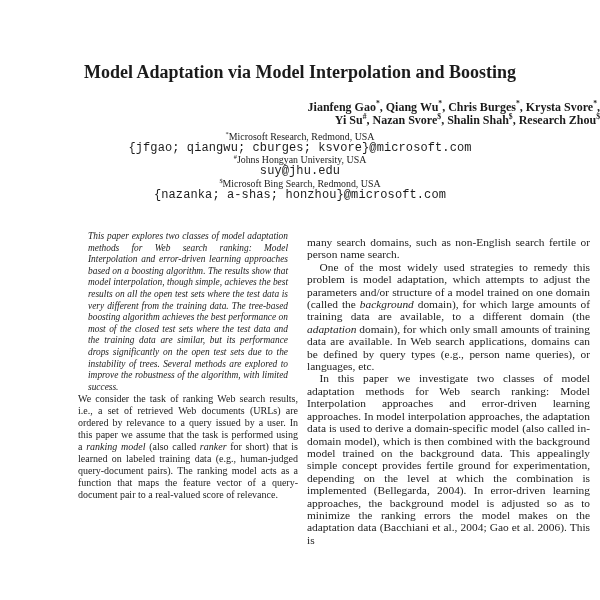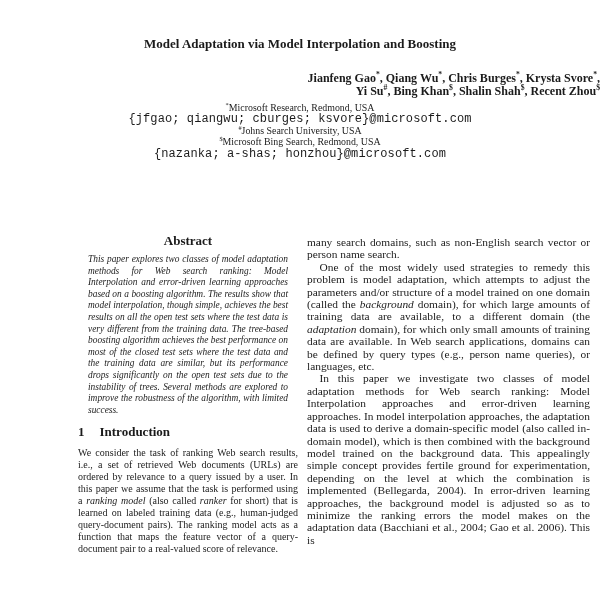--- a/index.html
+++ b/index.html
@@ -10,24 +10,24 @@
     color: #1b1b1b;
     overflow: hidden;
   }
   .page {
     position: relative;
     width: 600px; height: 600px;
     background: #ffffff;
     overflow: hidden;
   }
   .title-block {
-    padding-top: 35px;
+    padding-top: 64px;
     text-align: center;
     font-weight: bold;
-    font-size: 13px;
+    font-size: 18px;
     line-height: 17.5px;
   }
   .author-block {
     margin-top: 19px;
     text-align: right;
     font-weight: bold;
     font-size: 12px;
     line-height: 13.5px;
   }
   sup {
@@ -93,44 +93,41 @@
 <body>
 
 <div class="page">
 
   <div class="title-block">
     <div>Model Adaptation via Model Interpolation and Boosting</div>
   </div>
 
   <div class="author-block">
       <div><span>Jianfeng Gao</span><sup>*</sup><span>, Qiang Wu</span><sup>*</sup><span>, Chris Burges</span><sup>*</sup><span>, Krysta Svore</span><sup>*</sup><span>,</span></div>
-      <div><span>Yi Su</span><sup>#</sup><span>, Bing Khan</span><sup>$</sup><span>, Shalin Shah</span><sup>$</sup><span>, Recent Zhou</span><sup>$</sup></div>
+      <div><span>Yi Su</span><sup>#</sup><span>, Nazan Svore</span><sup>$</sup><span>, Shalin Shah</span><sup>$</sup><span>, Research Zhou</span><sup>$</sup></div>
     </div>
 
   <div class="affiliation-block">
       <div><sup>*</sup><span>Microsoft Research, Redmond, USA</span></div>
       <div><span class="mono">{jfgao; qiangwu; cburges; ksvore}@microsoft.com</span></div>
-      <div><sup>#</sup><span>Johns Search University, USA</span></div>
+      <div><sup>#</sup><span>Johns Hongyan University, USA</span></div>
+      <div><span class="mono">suy@jhu.edu</span></div>
       <div><sup>$</sup><span>Microsoft Bing Search, Redmond, USA</span></div>
       <div><span class="mono">{nazanka; a-shas; honzhou}@microsoft.com</span></div>
     </div>
 
   <div class="columns">
     <div class="col-left">
-      <div class="abstract-heading">Abstract</div>
       <div class="abstract-body">
           <p><span>This paper explores two classes of model adaptation methods for Web search ranking: Model Interpolation and error-driven learning approaches based on a boosting algorithm.  The results show that model interpolation, though simple, achieves the best results on all the open test sets where the test data is very different from the training data. The tree-based boosting algorithm achieves the best performance on most of the closed test sets where the test data and the training data are similar, but its performance drops significantly on the open test sets due to the instability of trees. Several methods are explored to improve the robustness of the algorithm, with limited success.</span></p>
         </div>
-      <div class="section-heading">
-        <span class="num">1</span><span>Introduction</span>
-      </div>
       <div>
           <p><span>We consider the task of ranking Web search results, i.e., a set of retrieved Web documents (URLs) are ordered by relevance to a query issued by a user. In this paper we assume that the task is performed using a </span><span class="it">ranking model</span><span> (also called </span><span class="it">ranker</span><span> for short) that is learned on labeled training data (e.g., human-judged query-document pairs). The ranking model acts as a function that maps the feature vector of a query-document pair to a real-valued score of relevance.</span></p>
         </div>
     </div>
     <div class="col-right">
-        <p><span>many search domains, such as non-English search vector or person name search.</span></p>
+        <p><span>many search domains, such as non-English search fertile or person name search.</span></p>
         <p class="indent"><span>One of the most widely used strategies to remedy this problem is model adaptation, which attempts to adjust the parameters and/or structure of a model trained on one domain (called the </span><span class="it">background</span><span> domain), for which large amounts of training data are available, to a different domain (the </span><span class="it">adaptation</span><span> domain), for which only small amounts of training data are available.  In Web search applications, domains can be defined by query types (e.g., person name queries), or languages, etc.</span></p>
         <p class="indent"><span>In this paper we investigate two classes of model adaptation methods for Web search ranking: Model Interpolation approaches and error-driven learning approaches.  In model interpolation approaches, the adaptation data is used to derive a domain-specific model (also called in-domain model), which is then combined with the background model trained on the background data.  This appealingly simple concept provides fertile ground for experimentation, depending on the level at which the combination is implemented (Bellegarda, 2004).  In error-driven learning approaches, the background model is adjusted so as to minimize the ranking errors the model makes on the adaptation data (Bacchiani et al., 2004; Gao et al. 2006). This is</span></p>
       </div>
   </div>
 
 </div>
 
 </body></html>

